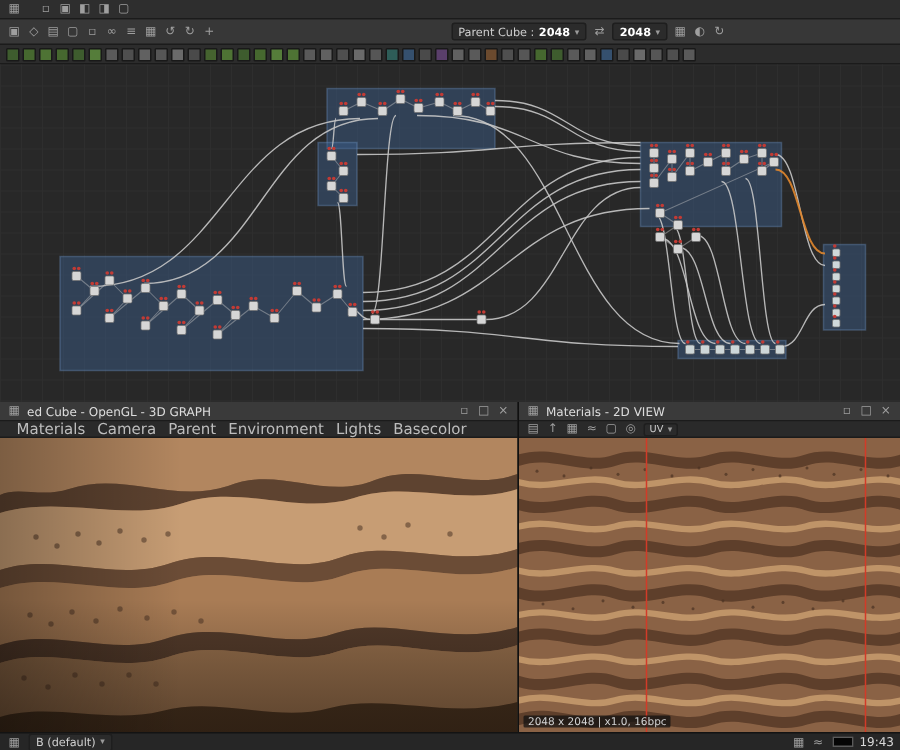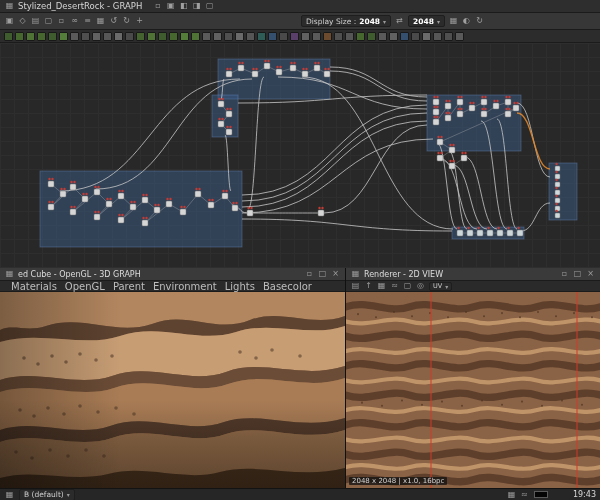--- a/index.html
+++ b/index.html
@@ -47,31 +47,30 @@
   .ctl.small { height:9px; padding:0 3px; font-size:6.5px; }
   .viewport { position:relative; flex:1; overflow:hidden; background:#161616; }
   .viewport svg { display:block; }
   .info { position:absolute; left:3px; bottom:3px; font-size:7px; color:#d2d2d2;
           background:rgba(18,18,18,0.75); padding:0 3px; border-radius:1px; }
 
   
   .statusbar { height:12px; background:#262626; display:flex; align-items:center; gap:4px;
                padding:0 4px; border-top:1px solid #131313; font-size:7.5px; }
   .swatch { width:14px; height:7px; background:#050505; border:1px solid #5a5a5a; }
-  .time { color:#d8d8d8; font-size:8px;margin-left:21px; }
+  .time { color:#d8d8d8; font-size:8px; }
 </style>
 </head>
 <body>
 
 <div class="app">
 
   <section>
     <div class="titlebar">
       <span class="icon">▦</span>
-      <span>Stylized_DesertRock - GRAPH</span>
       <span class="iconrow">
           <span class="icon">▫</span>
           <span class="icon">▣</span>
           <span class="icon">◧</span>
           <span class="icon">◨</span>
           <span class="icon">▢</span>
         </span>
     </div>
 
     <div class="gtoolbar">
@@ -83,21 +82,21 @@
           <span class="icon">▫</span>
           <span class="icon">∞</span>
           <span class="icon">≡</span>
           <span class="icon">▦</span>
           <span class="icon">↺</span>
           <span class="icon">↻</span>
           <span class="icon">+</span>
         </span>
       <span class="push"></span>
       <span class="ctl">
-        <span>Display Size :</span>
+        <span>Parent Cube :</span>
         <b>2048</b>
         <span class="caret">▾</span>
       </span>
       <span class="iconrow">
           <span class="icon">⇄</span>
         </span>
       <span class="ctl">
         <b>2048</b>
         <span class="caret">▾</span>
       </span>
@@ -449,21 +448,21 @@
         <span>ed Cube - OpenGL - 3D GRAPH</span>
         <span class="push"></span>
         <span class="iconrow">
             <span class="icon">▫</span>
             <span class="icon">□</span>
             <span class="icon">×</span>
           </span>
       </div>
       <div class="menubar">
           <span class="menu-item">Materials</span>
-          <span class="menu-item">OpenGL</span>
+          <span class="menu-item">Camera</span>
           <span class="menu-item">Parent</span>
           <span class="menu-item">Environment</span>
           <span class="menu-item">Lights</span>
           <span class="menu-item">Basecolor</span>
         </div>
       <div class="viewport">
         <svg width="345" height="196" viewBox="0 0 345 196">
           <defs>
             <linearGradient id="shadeV" x1="0" y1="0" x2="0" y2="1">
               <stop offset="0.55" stop-color="rgba(0,0,0,0)"></stop>
@@ -514,21 +513,21 @@
           </g>
           <rect width="345" height="196" fill="url(#shadeV)"></rect>
           <rect width="345" height="196" fill="url(#shadeL)"></rect>
         </svg>
       </div>
     </section>
 
     <section class="panel view2d">
       <div class="phead">
         <span class="icon">▦</span>
-        <span>Renderer - 2D VIEW</span>
+        <span>Materials - 2D VIEW</span>
         <span class="push"></span>
         <span class="iconrow">
             <span class="icon">▫</span>
             <span class="icon">□</span>
             <span class="icon">×</span>
           </span>
       </div>
       <div class="toolbar2d">
         <span class="iconrow">
             <span class="icon">▤</span>

